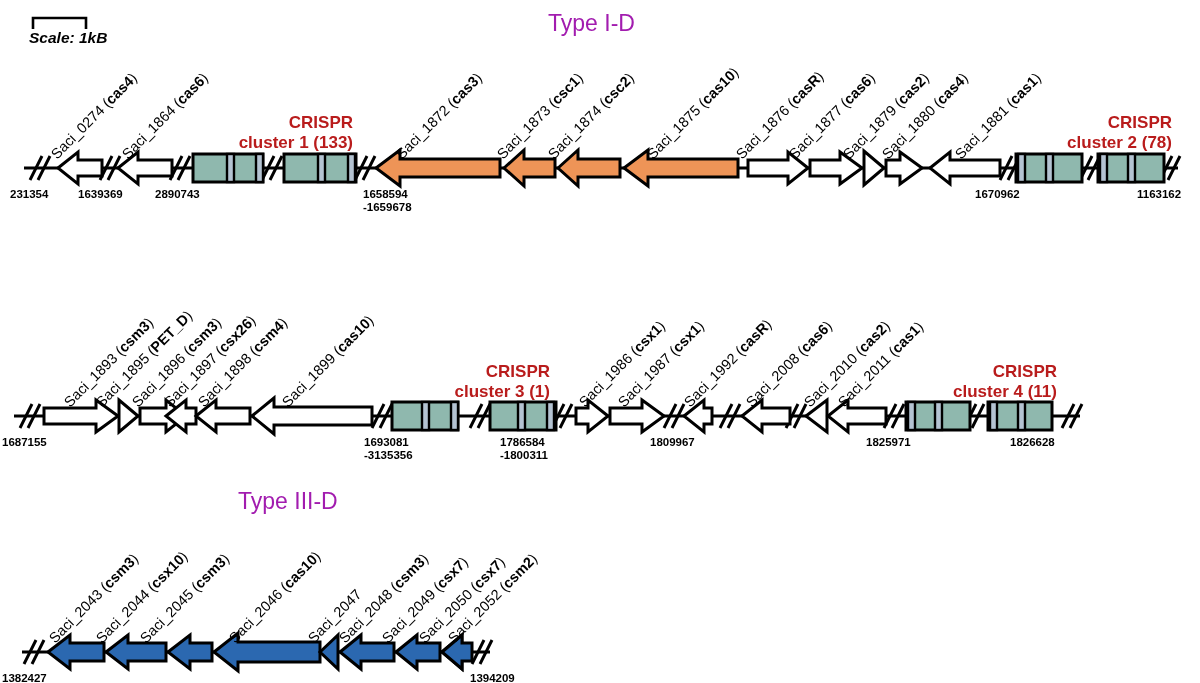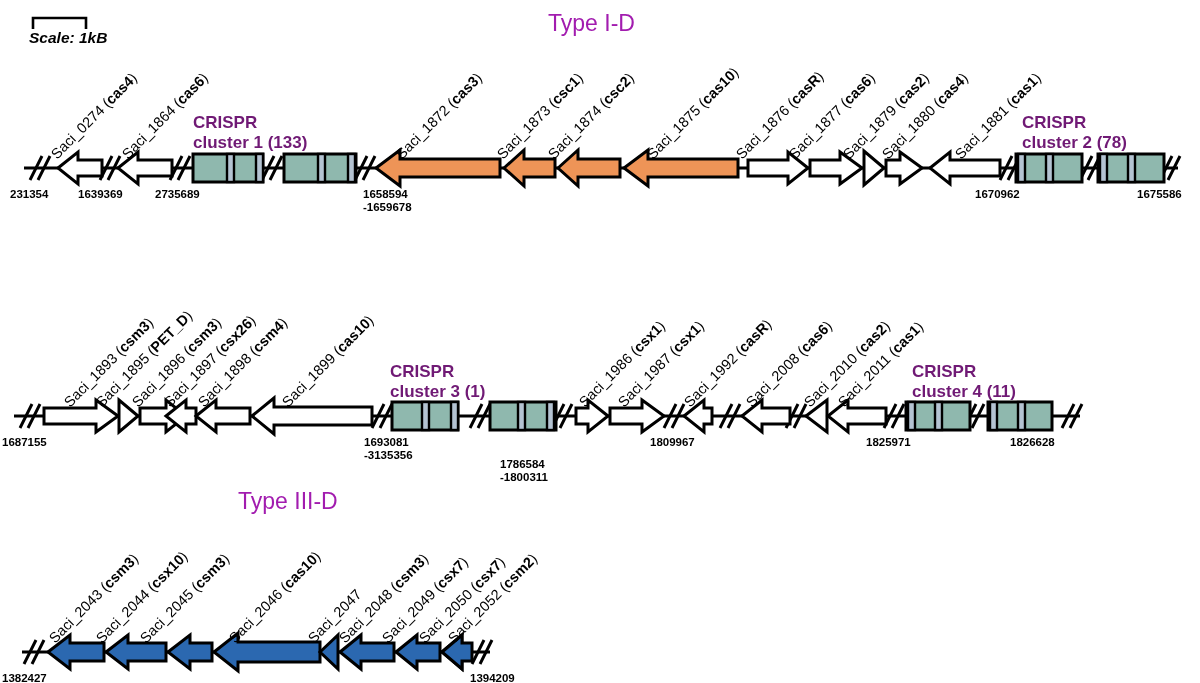--- a/index.html
+++ b/index.html
@@ -34,23 +34,23 @@
     font-weight: normal;
     letter-spacing: 0px;
     white-space: nowrap;
     color: #a21caf;
   }
   .cluster-label {
     position: absolute;
     font-size: 17px;
     font-weight: bold;
     line-height: 20px;
-    text-align: left;
-    white-space: nowrap;
-    color: #701a75;
+    text-align: right;
+    white-space: nowrap;
+    color: #b91c1c;
   }
   .coord {
     position: absolute;
     font-size: 11.5px;
     font-weight: bold;
     white-space: nowrap;
     color: #000;
     line-height: 13px;
   }
   .gene-label {
@@ -266,25 +266,25 @@
   <div class="gene-label" style="left:556px; top:136px;"><span>Saci_1874</span> (<b>csc2</b>)</div>
   <div class="gene-label" style="left:655px; top:136px;"><span>Saci_1875</span> (<b>cas10</b>)</div>
   <div class="gene-label" style="left:744px; top:136px;"><span>Saci_1876</span> (<b>casR</b>)</div>
   <div class="gene-label" style="left:797px; top:136px;"><span>Saci_1877</span> (<b>cas6</b>)</div>
   <div class="gene-label" style="left:851px; top:136px;"><span>Saci_1879</span> (<b>cas2</b>)</div>
   <div class="gene-label" style="left:890px; top:136px;"><span>Saci_1880</span> (<b>cas4</b>)</div>
   <div class="gene-label" style="left:963px; top:136px;"><span>Saci_1881</span> (<b>cas1</b>)</div>
 
   <div class="coord" style="left:10px;  top:178px;">231354</div>
   <div class="coord" style="left:78px;  top:178px;">1639369</div>
-  <div class="coord" style="left:155px; top:178px;">2735689</div>
+  <div class="coord" style="left:155px; top:178px;">2890743</div>
   <div class="coord" style="left:363px; top:178px; white-space:pre;">1658594
 -1659678</div>
   <div class="coord" style="left:975px; top:178px;">1670962</div>
-  <div class="coord" style="left:1137px;top:178px;">1675586</div>
+  <div class="coord" style="left:1137px;top:178px;">1163162</div>
 
 
   <div class="cluster-label" style="left:390px; top:352px; width:160px;">
     <div>CRISPR</div>
     <div>cluster 3 (1)</div>
   </div>
   <div class="cluster-label" style="left:912px; top:352px; width:145px;">
     <div>CRISPR</div>
     <div>cluster 4 (11)</div>
   </div>
@@ -298,21 +298,21 @@
   <div class="gene-label" style="left:587px; top:384px;"><span>Saci_1986</span> (<b>csx1</b>)</div>
   <div class="gene-label" style="left:626px; top:384px;"><span>Saci_1987</span> (<b>csx1</b>)</div>
   <div class="gene-label" style="left:692px; top:384px;"><span>Saci_1992</span> (<b>casR</b>)</div>
   <div class="gene-label" style="left:754px; top:384px;"><span>Saci_2008</span> (<b>cas6</b>)</div>
   <div class="gene-label" style="left:812px; top:384px;"><span>Saci_2010</span> (<b>cas2</b>)</div>
   <div class="gene-label" style="left:846px; top:384px;"><span>Saci_2011</span> (<b>cas1</b>)</div>
 
   <div class="coord" style="left:2px;   top:426px;">1687155</div>
   <div class="coord" style="left:364px; top:426px; white-space:pre;">1693081
 -3135356</div>
-  <div class="coord" style="left:500px; top:426px; white-space:pre;margin-top:22px;">1786584
+  <div class="coord" style="left:500px; top:426px; white-space:pre;">1786584
 -1800311</div>
   <div class="coord" style="left:650px; top:426px;">1809967</div>
   <div class="coord" style="left:866px; top:426px;">1825971</div>
   <div class="coord" style="left:1010px;top:426px;">1826628</div>
 
   <div class="row-title" style="left:238px; top:478px;">Type III-D</div>
 
   <div class="gene-label" style="left:57px;  top:620px;"><span>Saci_2043</span> (<b>csm3</b>)</div>
   <div class="gene-label" style="left:104px; top:620px;"><span>Saci_2044</span> (<b>csx10</b>)</div>
   <div class="gene-label" style="left:148px; top:620px;"><span>Saci_2045</span> (<b>csm3</b>)</div>

